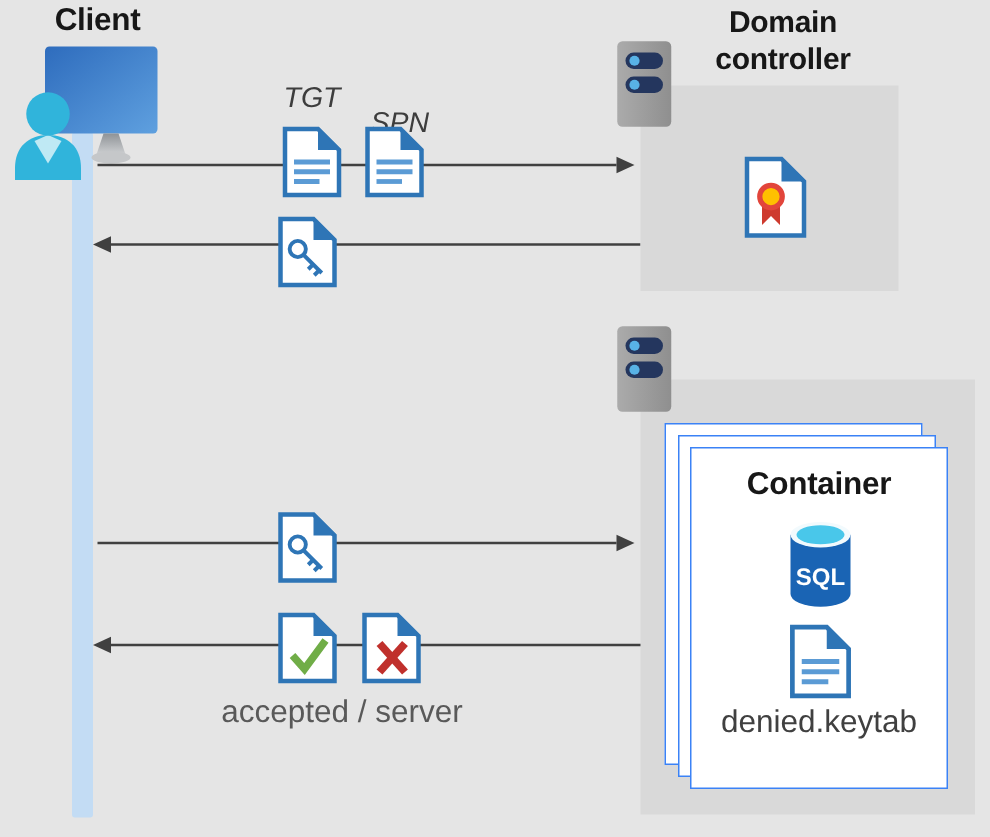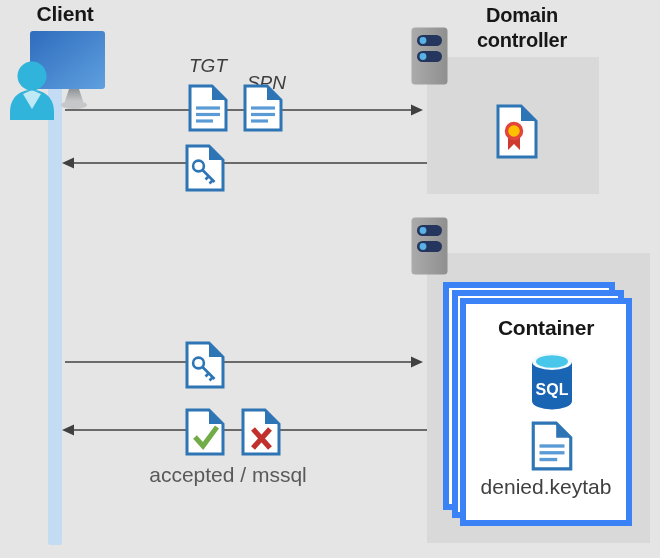--- a/index.html
+++ b/index.html
@@ -6,21 +6,21 @@
   .canvas{
     position:relative;width:660px;height:558px;background:#e5e5e5;overflow:hidden;
     font-family:"Liberation Sans","DejaVu Sans",sans-serif;color:#1a1a1a;
   }
   .abs{position:absolute;}
   .hdr{font-weight:700;font-size:20px;color:#171717;letter-spacing:-0.2px;text-align:center;}
   .lbl{font-size:19px;color:#3d3d3d;font-style:italic;}
   .center{text-align:center;}
   .graybox{background:#d9d9d9;}
   .lifeline{background:#c3dcf4;border-radius:2px;}
-  .card{background:#ffffff;border:6px solid #3b82f6;box-sizing:border-box;}
+  .card{background:#ffffff;border:1px solid #3b82f6;box-sizing:border-box;}
   .keytab{font-size:21px;color:#404040;}
   .accden{font-size:21px;color:#595959;}
   svg{display:block;}
 </style>
 </head>
 <body>
 
 <div class="canvas">
 
   <div class="abs lifeline" style="left:48px;top:88px;width:14px;height:457px;"></div>
@@ -202,15 +202,15 @@
   </div>
   <div class="abs" style="left:240px;top:408px;">
     <svg width="42" height="48" viewBox="0 0 42 48">
       <path d="M3,2 H25 L39,16 V46 H3 Z" fill="#ffffff" stroke="#2e75b6" stroke-width="3"></path>
       <path d="M25,2 V16 H39 Z" fill="#2e75b6"></path>
       <line x1="13" y1="21" x2="30" y2="40" stroke="#c0302c" stroke-width="5.2"></line>
       <line x1="30" y1="21" x2="13" y2="40" stroke="#c0302c" stroke-width="5.2"></line>
     </svg>
   </div>
 
-  <div class="abs accden center" style="left:118px;top:463px;width:220px;">accepted / mssql</div>
+  <div class="abs accden center" style="left:118px;top:463px;width:220px;">accepted / server</div>
 
 </div>
 
 </body></html>

